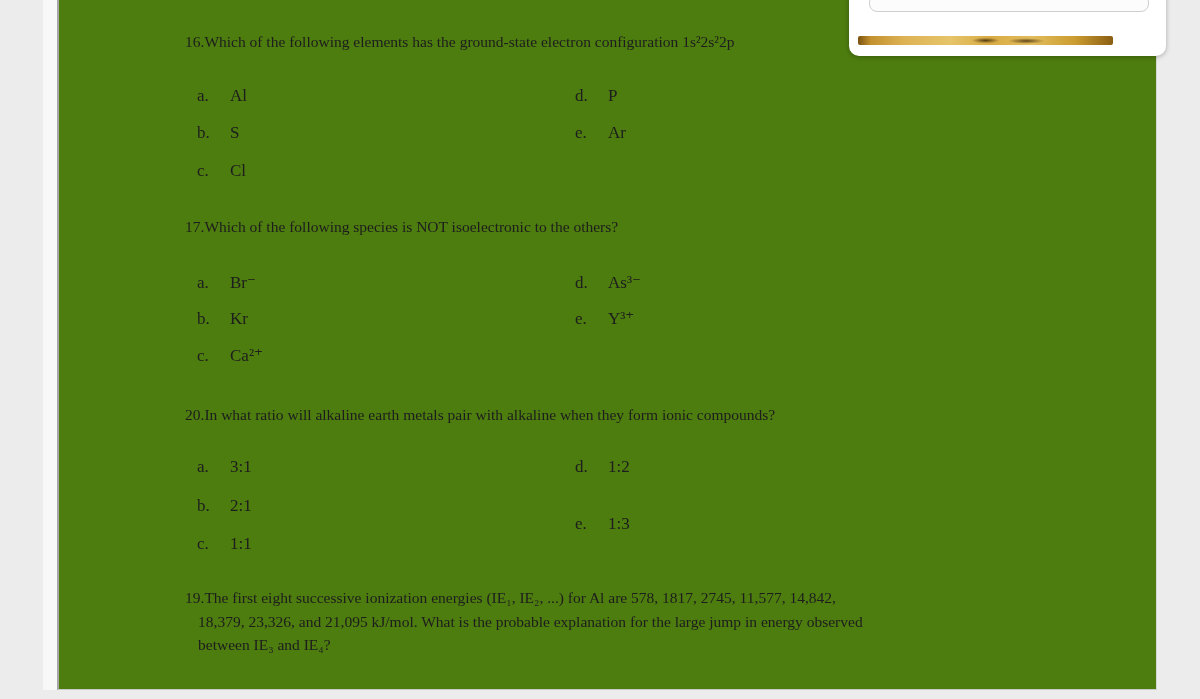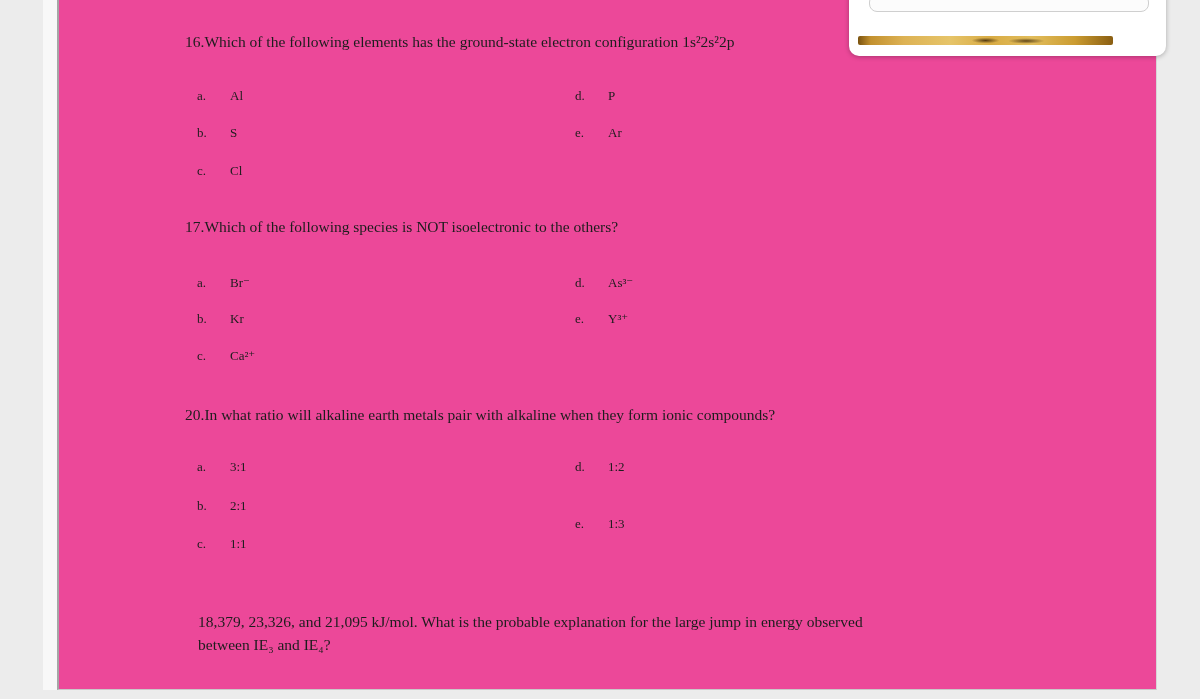--- a/index.html
+++ b/index.html
@@ -10,32 +10,32 @@
     overflow:hidden;
     font-family:"Liberation Serif","DejaVu Serif",serif;
     color:#1d1d1d;
   }
   .left-strip{
     position:absolute;left:43px;top:0;width:14px;height:690px;
     background:#f8f8f8;
   }
   .page{
     position:absolute;left:57px;top:0;width:1097px;height:689px;
-    background:#ec4899;
+    background:#4d7c0f;
     border-left:2px solid #a6a6a6;
     border-right:1px solid #d6d6d6;
     border-bottom:1px solid #c9c9c9;
   }
   .q-text{
     position:absolute;left:126px;
     font-size:15.5px;line-height:18px;white-space:nowrap;
   }
   .opt{
     position:absolute;
-    font-size:13px;line-height:18px;white-space:nowrap;
+    font-size:17px;line-height:18px;white-space:nowrap;
   }
   .opt .letter{display:inline-block;width:33px;}
   .col-l{left:138px;}
   .col-r{left:516px;}
   .q19-line{
     position:absolute;
     font-size:15.5px;line-height:18px;white-space:nowrap;
   }
   
   .popup{
@@ -79,20 +79,21 @@
   <div class="opt col-r" style="top:274px"><span class="letter">d.</span><span>As³⁻</span></div>
   <div class="opt col-r" style="top:310px"><span class="letter">e.</span><span>Y³⁺</span></div>
 
   <div class="q-text" style="top:406px"><span>20.</span><span>In what ratio will alkaline earth metals pair with alkaline when they form ionic compounds?</span></div>
   <div class="opt col-l" style="top:458px"><span class="letter">a.</span><span>3:1</span></div>
   <div class="opt col-l" style="top:497px"><span class="letter">b.</span><span>2:1</span></div>
   <div class="opt col-l" style="top:535px"><span class="letter">c.</span><span>1:1</span></div>
   <div class="opt col-r" style="top:458px"><span class="letter">d.</span><span>1:2</span></div>
   <div class="opt col-r" style="top:515px"><span class="letter">e.</span><span>1:3</span></div>
 
+  <div class="q19-line" style="top:589px;left:126px"><span>19.</span><span>The first eight successive ionization energies (IE₁, IE₂, ...) for Al are 578, 1817, 2745, 11,577, 14,842,</span></div>
   <div class="q19-line" style="top:613px;left:139px">18,379, 23,326, and 21,095 kJ/mol. What is the probable explanation for the large jump in energy observed</div>
   <div class="q19-line" style="top:636px;left:139px">between IE₃ and IE₄?</div>
 
 </div>
 
 <div class="popup">
   <div class="popup-field"></div>
   <div class="gold-bar"></div>
 </div>
 

